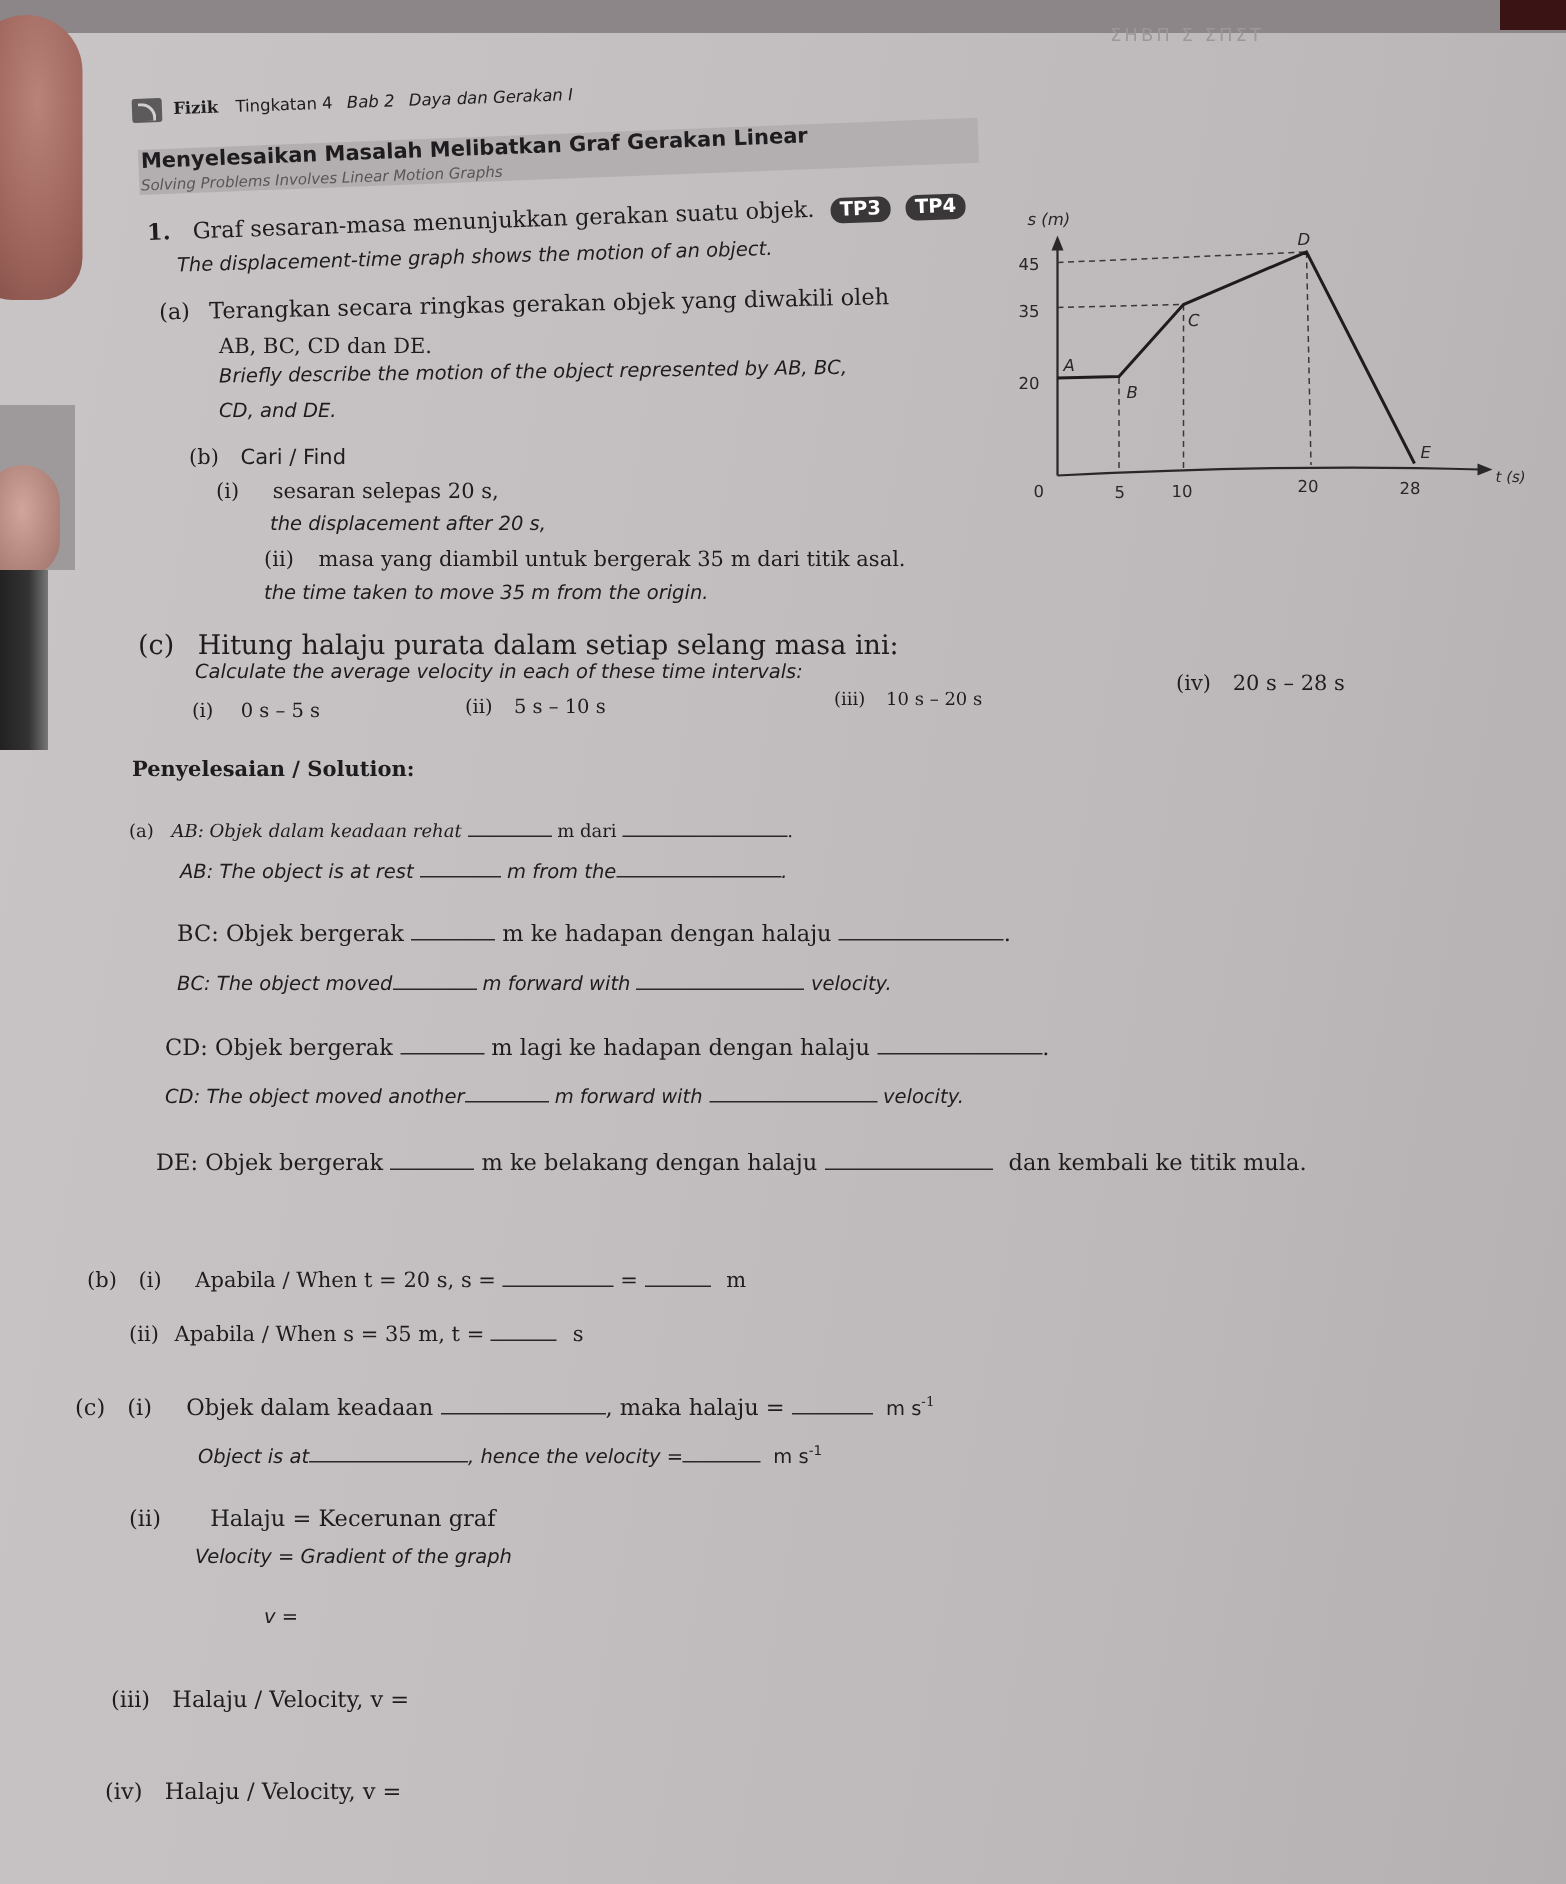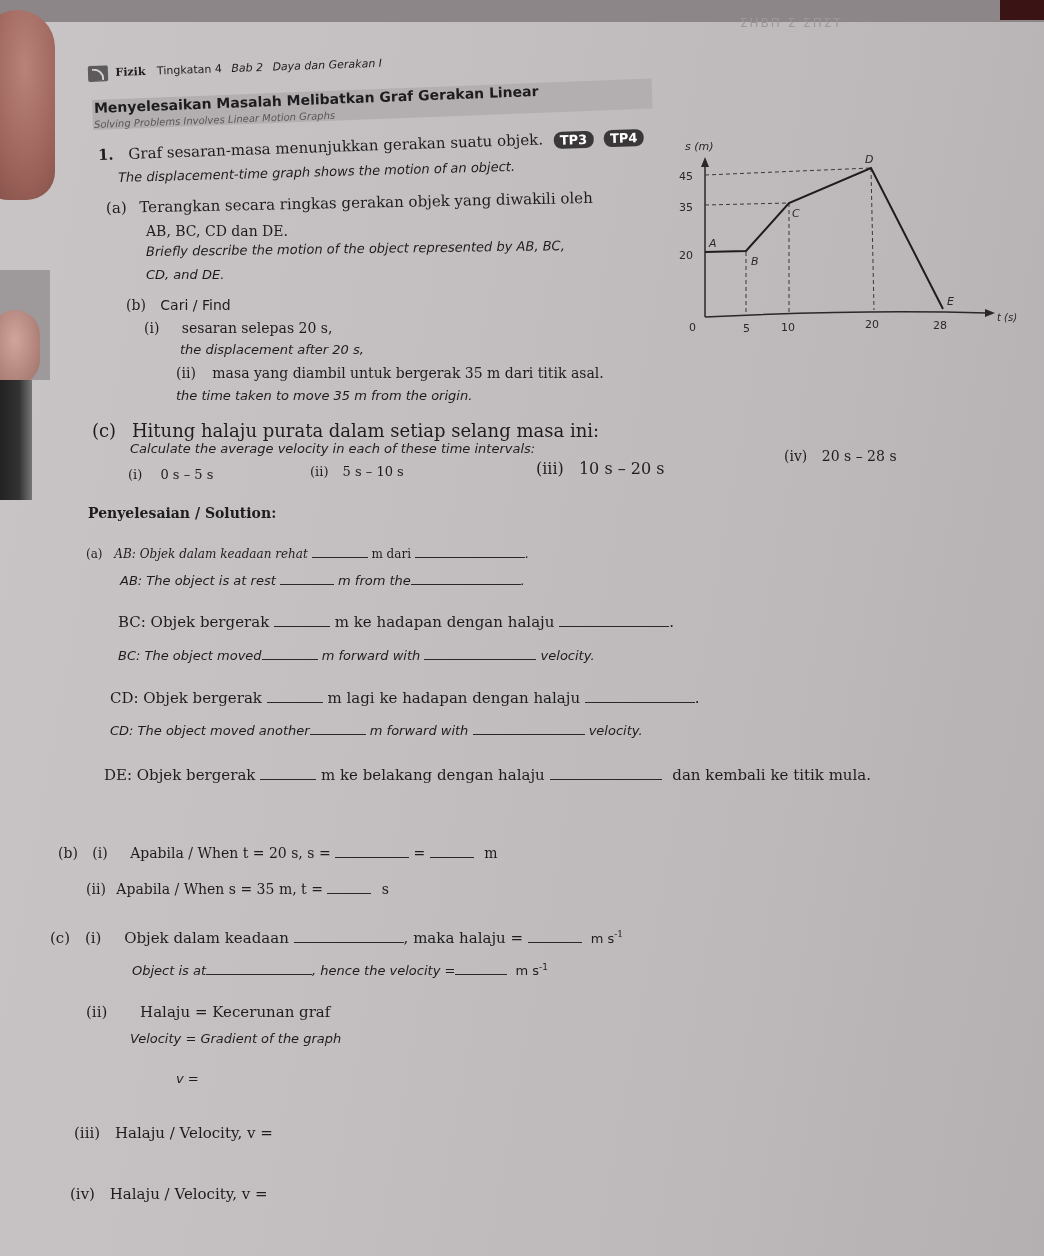--- a/index.html
+++ b/index.html
@@ -116,21 +116,21 @@
   </div>
   <div class="abs it" style="left:130px;top:441px;font-size:13px;">Calculate the average velocity in each of these time intervals:</div>
   <div class="abs" style="left:128px;top:467px;font-size:13px;">
     <span>(i)</span>
     <span style="margin-left:14px;">0 s – 5 s</span>
   </div>
   <div class="abs" style="left:310px;top:464px;font-size:13px;">
     <span>(ii)</span>
     <span style="margin-left:10px;">5 s – 10 s</span>
   </div>
-  <div class="abs" style="left:536px;top:459px;font-size:16px;">
+  <div class="abs" style="left:556px;top:459px;font-size:12px;">
     <span>(iii)</span>
     <span style="margin-left:10px;">10 s – 20 s</span>
   </div>
   <div class="abs" style="left:784px;top:448px;font-size:14px;">
     <span>(iv)</span>
     <span style="margin-left:10px;">20 s – 28 s</span>
   </div>
 
   <div class="chart">
     <svg width="370" height="200" viewBox="0 0 370 200">

